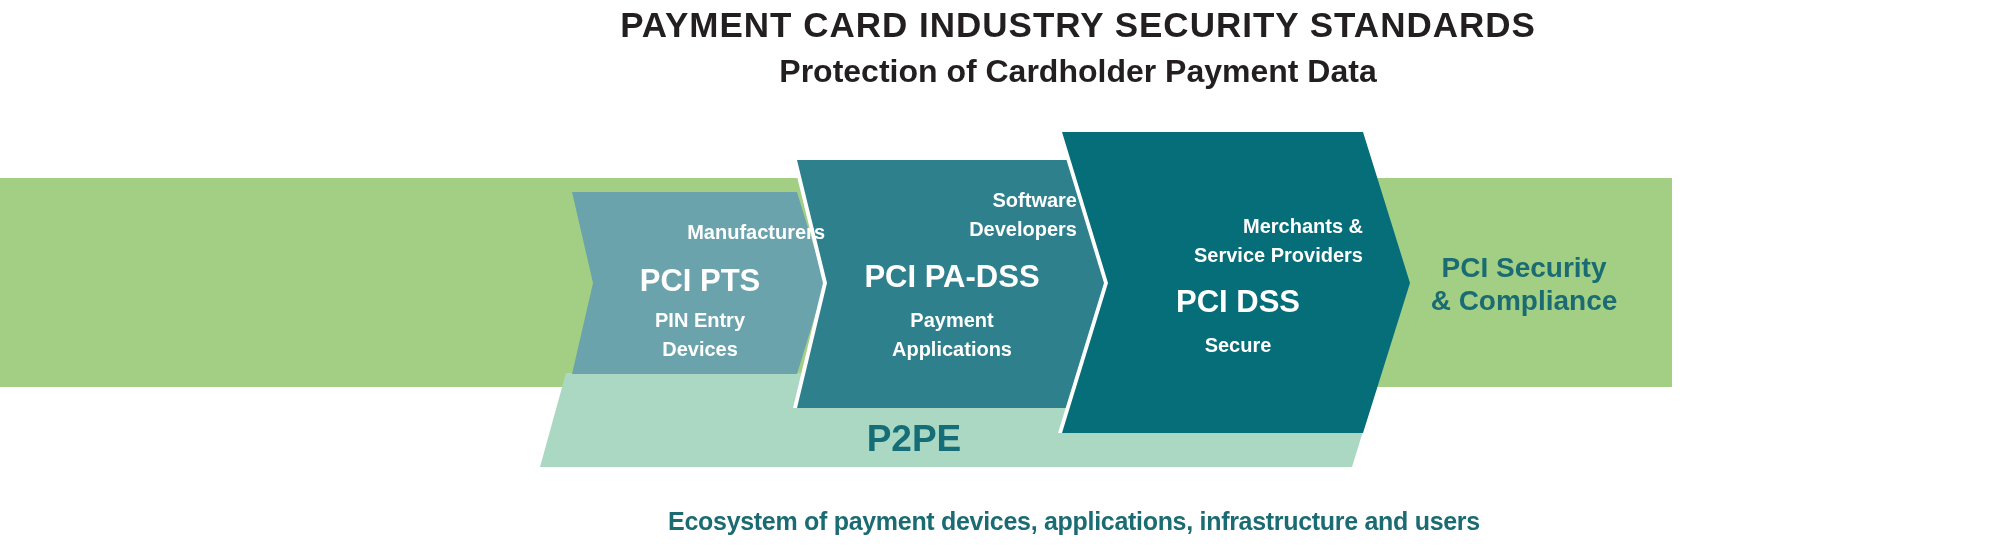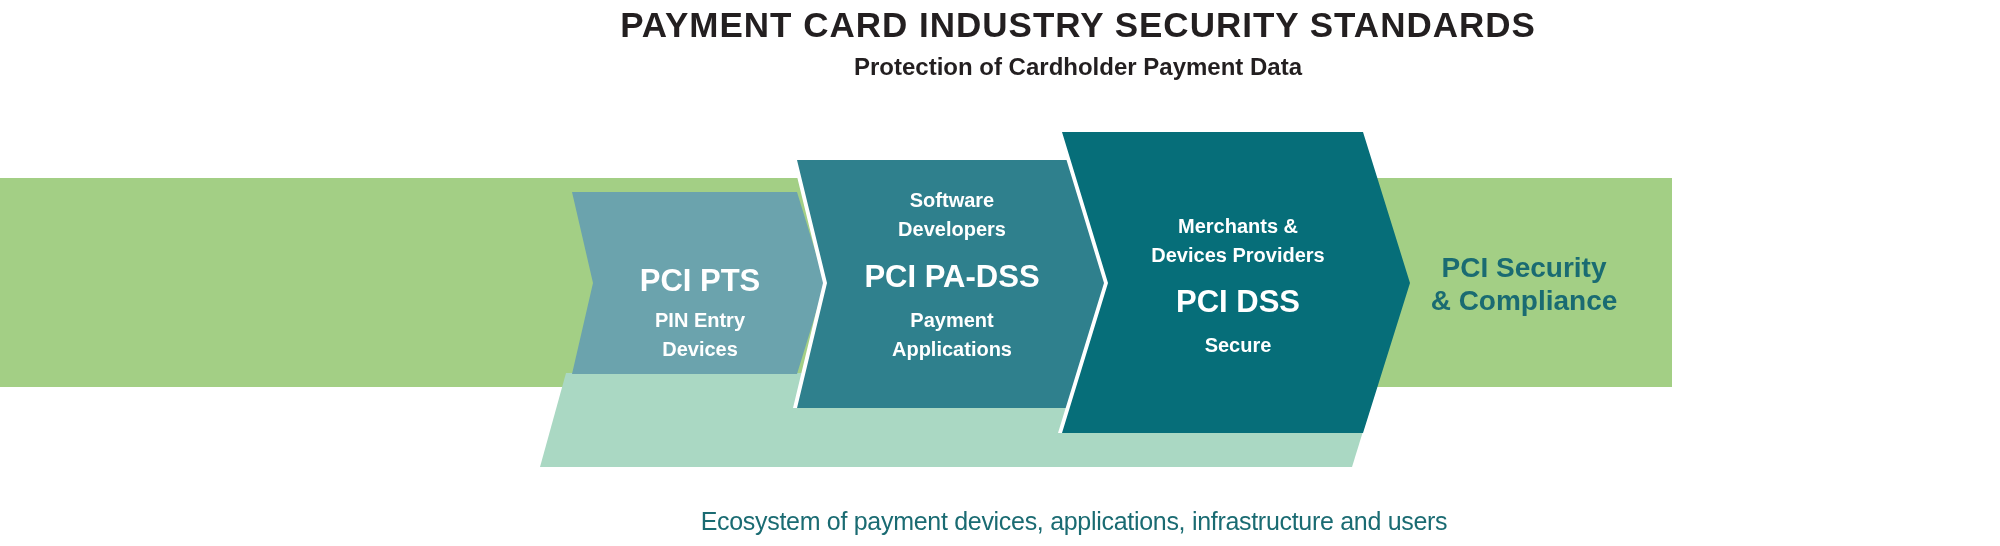--- a/index.html
+++ b/index.html
@@ -12,44 +12,44 @@
     font-family: "Liberation Sans", sans-serif;
   }
   .abs { position: absolute; }
   .ctr { text-align: center; }
   #title {
     left: 400px; top: 5px; width: 1356px;
     font-size: 35px; font-weight: bold; letter-spacing: 1px;
   }
   #subtitle {
     left: 400px; top: 53px; width: 1356px;
-    font-size: 24px; font-weight: bold;
+    font-size: 32px; font-weight: bold;
   }
   #green-band {
     left: 0; top: 178px; width: 2000px; height: 209px;
   }
   #diagram-svg { left: 0; top: 0; }
   .arrow-text { color: #ffffff; }
-  .aud { font-size: 20px; line-height: 29px; font-weight: 600; }
+  .aud { font-size: 20px; line-height: 29px; font-weight: 600; text-align: right; }
   .std { font-size: 31px; font-weight: 700; }
   .scp { font-size: 20px; line-height: 29px; font-weight: 600; }
   .g1 { left: 575px;  width: 250px; }
   .g2 { left: 827px;  width: 250px; }
   .g3 { left: 1113px; width: 250px; margin-top: 25px; }
   #outcome {
     left: 1404px; top: 251px; width: 240px;
     font-size: 28px; font-weight: 700; line-height: 33px;
   }
   #p2pe {
     left: 814px; top: 418px; width: 200px;
     font-size: 37px; font-weight: 700;
   }
   #caption {
     left: 574px; top: 507px; width: 1000px;
-    font-size: 25px; font-weight: 400; letter-spacing: -0.3px;
+    font-size: 25px; font-weight: 700; letter-spacing: -0.3px;
   }
 </style>
 </head>
 <body>
 
 <div id="stage">
 
   <div id="title" class="abs ctr" style="color: rgb(35, 31, 32);">PAYMENT CARD INDUSTRY SECURITY STANDARDS</div>
 
   <div id="subtitle" class="abs ctr" style="color: rgb(35, 31, 32);">Protection of Cardholder Payment Data</div>
@@ -58,46 +58,50 @@
 
   <svg id="diagram-svg" class="abs" width="2000" height="546" viewBox="0 0 2000 546">
     <polygon points="566,373 1381,373 1352,467 540,467" style="fill: rgb(170, 216, 195);"></polygon>
     <polygon points="572,192 797,192 825,283 797,374 572,374 593,283" style="fill: rgb(107, 163, 173);"></polygon>
     <polygon points="793,160 1065,160 1103,283 1065,408 793,408 823,283" style="fill: rgb(255, 255, 255);"></polygon>
     <polygon points="797,160 1069,160 1107,283 1069,408 797,408 827,283" style="fill: rgb(47, 128, 141);"></polygon>
     <polygon points="1058,132 1359,132 1406,283 1359,433 1058,433 1104,283" style="fill: rgb(255, 255, 255);"></polygon>
     <polygon points="1062,132 1363,132 1410,283 1363,433 1062,433 1108,283" style="fill: rgb(6, 110, 121);"></polygon>
   </svg>
 
+  <div class="abs ctr arrow-text aud g1" style="top:218px">
+    <div>Manufacturers</div>
+  </div>
   <div class="abs ctr arrow-text std g1" style="top:263px">PCI PTS</div>
   <div class="abs ctr arrow-text scp g1" style="top:306px">
     <div>PIN Entry</div>
     <div>Devices</div>
   </div>
 
   <div class="abs ctr arrow-text aud g2" style="top:186px">
     <div>Software</div>
     <div>Developers</div>
   </div>
   <div class="abs ctr arrow-text std g2" style="top:259px">PCI PA-DSS</div>
   <div class="abs ctr arrow-text scp g2" style="top:306px">
     <div>Payment</div>
     <div>Applications</div>
   </div>
 
   <div class="abs ctr arrow-text aud g3" style="top:187px">
     <div>Merchants &amp;</div>
-    <div>Devices Providers</div>
+    <div>Service Providers</div>
   </div>
   <div class="abs ctr arrow-text std g3" style="top:259px">PCI DSS</div>
   <div class="abs ctr arrow-text scp g3" style="top:306px">
     <div>Secure</div>
   </div>
 
   <div id="outcome" class="abs ctr" style="color: rgb(26, 107, 114);">
     <div>PCI Security</div>
     <div>&amp; Compliance</div>
   </div>
 
+  <div id="p2pe" class="abs ctr" style="color: rgb(20, 109, 119);">P2PE</div>
 
   <div id="caption" class="abs ctr" style="color: rgb(26, 107, 114);">Ecosystem of payment devices, applications, infrastructure and users</div>
 
 </div>
 
 </body></html>

